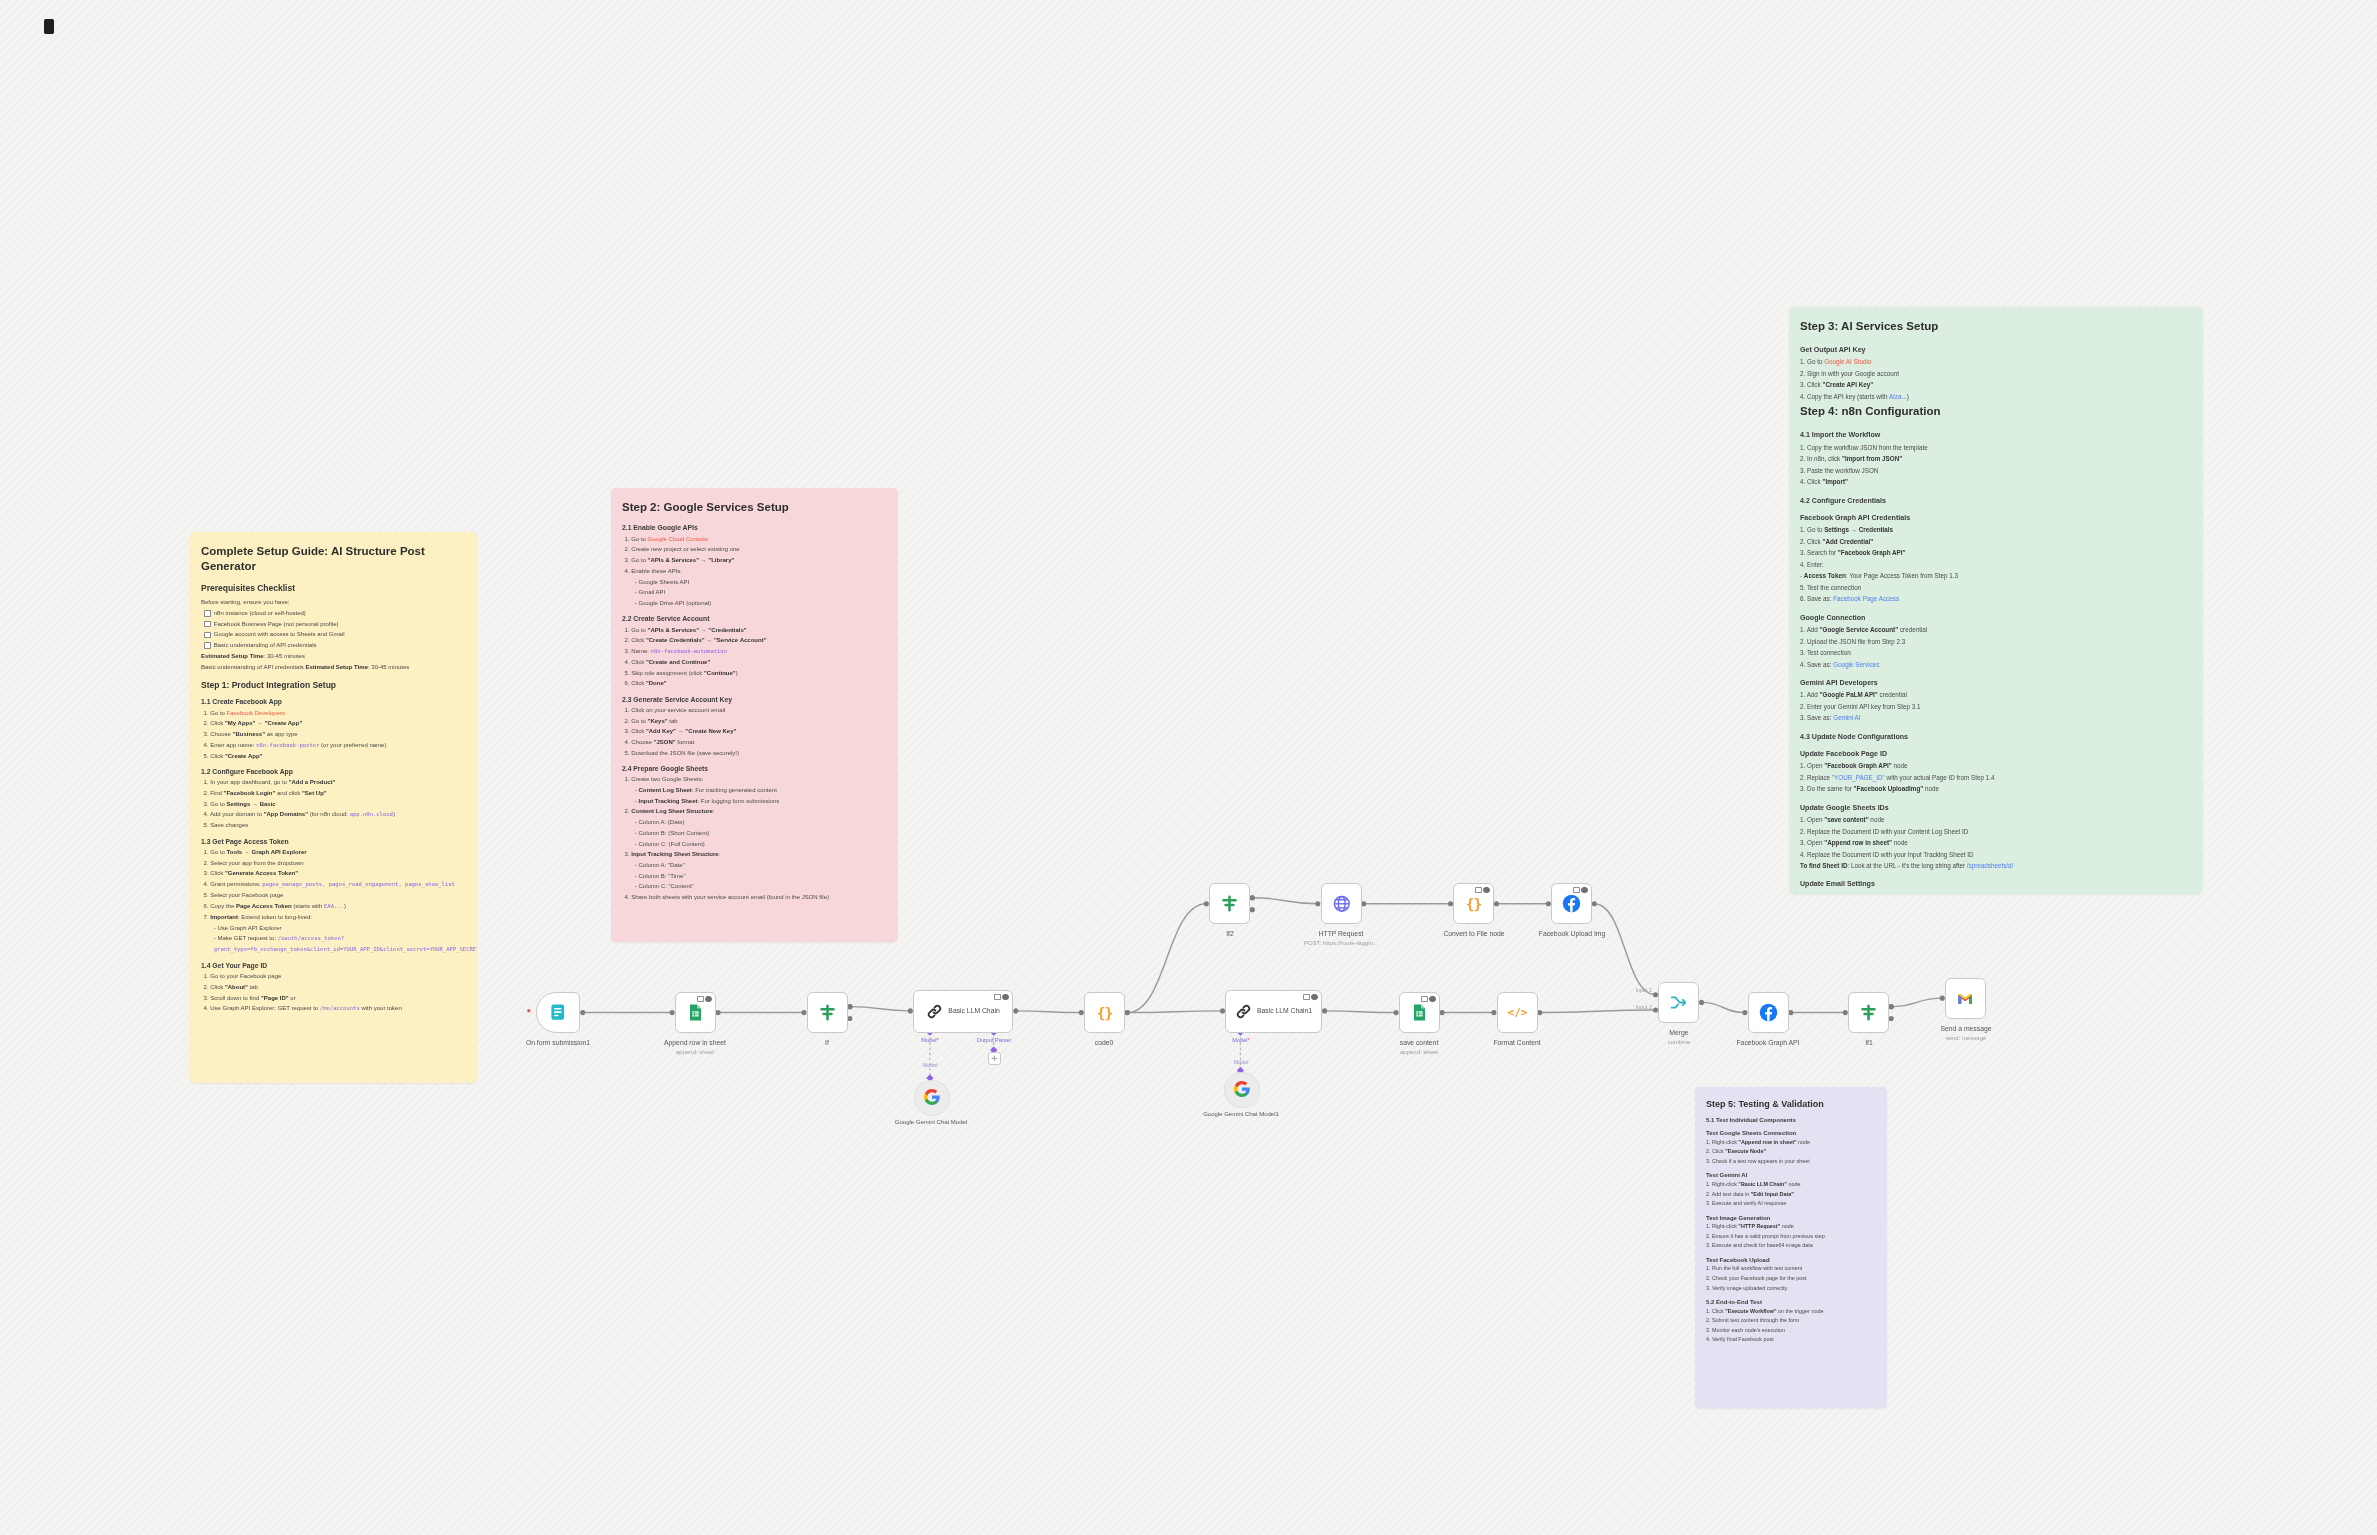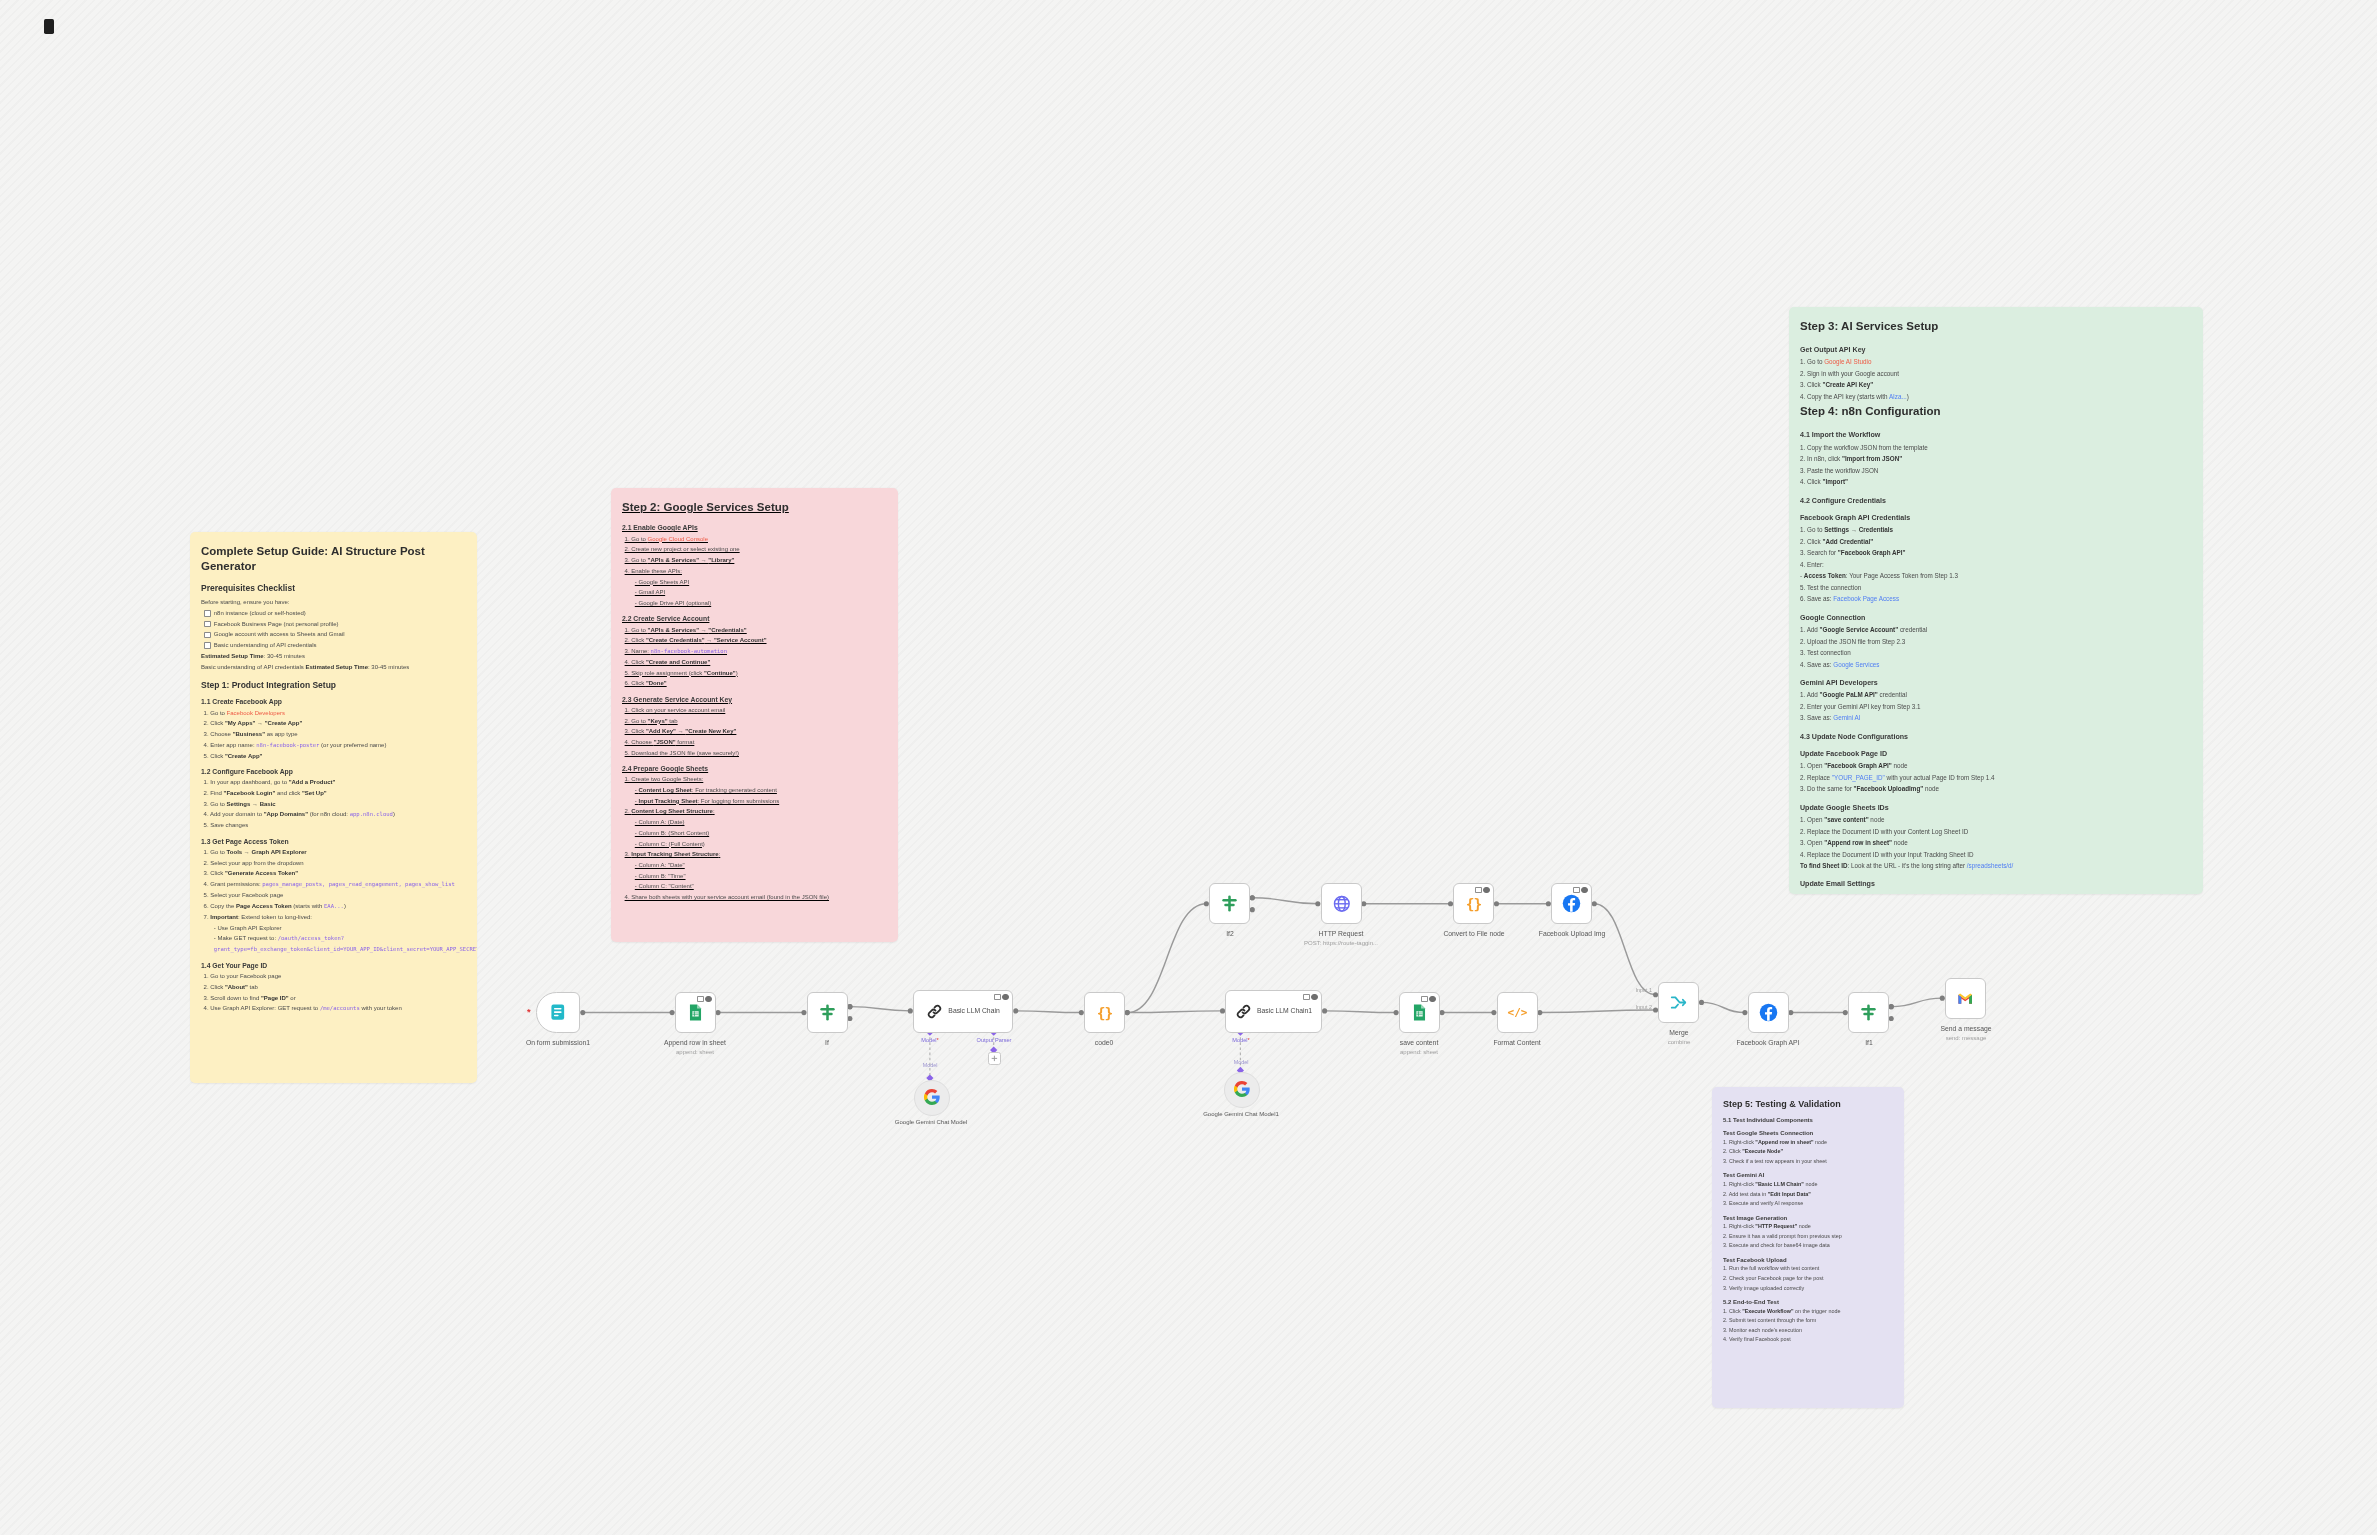--- a/index.html
+++ b/index.html
@@ -4,21 +4,21 @@
 <style>
   html,body{margin:0;padding:0;}
   body{font-family:"Liberation Sans",sans-serif;}
   #canvas{position:relative;width:2377px;height:1536px;overflow:hidden;
     background:#f4f4f3;
     background-image:repeating-linear-gradient(135deg, rgba(0,0,0,0.018) 0 1.7px, transparent 1.7px 6px);}
   
   .note{position:absolute;border-radius:5.1px;padding:9.4px 11px;box-sizing:border-box;overflow:hidden;
     box-shadow:0 0.9px 1.7px rgba(0,0,0,0.06);}
   .note.yellow{background:#FDF0C3;}
-  .note.pink{background:#F8D7DA;text-decoration:underline;}
+  .note.pink{background:#F8D7DA;}
   .note.green{background:#DBEEE0;}
   .note.purple{background:#E4E1F2;}
   .note .h2{font-size:11.5px;font-weight:bold;color:#2e2e2e;margin:2.6px 0 9.4px;line-height:1.3;}
   .note .h3{font-size:8.5px;font-weight:bold;color:#333;margin:9.4px 0 5.1px;}
   .note .h4{font-size:6.8px;font-weight:bold;color:#3a3a3a;margin:7.7px 0 3.4px;}
   .note .p,.note .li,.note .li2,.note .chk,.note .p2{font-size:6px;color:#4a4a4a;line-height:1.42;margin:2.2px 0;}
   .note .li{margin-left:2.6px;}
   .note .li2{margin-left:12.8px;}
   .note .p2{margin-left:8.5px;}
   .note .chk{margin-left:3.4px;padding-left:9.4px;position:relative;}
@@ -250,21 +250,21 @@
         <div class="li">1. Open <b>"save content"</b> node</div>
         <div class="li">2. Replace the Document ID with your Content Log Sheet ID</div>
         <div class="li">3. Open <b>"Append row in sheet"</b> node</div>
         <div class="li">4. Replace the Document ID with your Input Tracking Sheet ID</div>
         <div class="p2"><b>To find Sheet ID</b>: Look at the URL - it's the long string after <span class="lb">/spreadsheets/d/</span></div>
         <div class="h4">Update Email Settings</div>
         <div class="li">1. Open <b>"Send a message"</b> node</div>
         <div class="li">2. Replace <span class="lb">xxx@gmail.com</span> with your email</div>
         <div class="li">3. Configure Gmail credentials if not already done</div>
       </div>
-      <div class="note purple" style="left: 1695px; top: 1087px; width: 192px; height: 321px; margin-left: 17px;">
+      <div class="note purple" style="left: 1695px; top: 1087px; width: 192px; height: 321px;">
         <div class="h2">Step 5: Testing &amp; Validation</div>
         <div class="h4">5.1 Test Individual Components</div>
         <div class="h4">Test Google Sheets Connection</div>
         <div class="li">1. Right-click <b>"Append row in sheet"</b> node</div>
         <div class="li">2. Click <b>"Execute Node"</b></div>
         <div class="li">3. Check if a test row appears in your sheet</div>
         <div class="h4">Test Gemini AI</div>
         <div class="li">1. Right-click <b>"Basic LLM Chain"</b> node</div>
         <div class="li">2. Add test data in <b>"Edit Input Data"</b></div>
         <div class="li">3. Execute and verify AI response</div>

